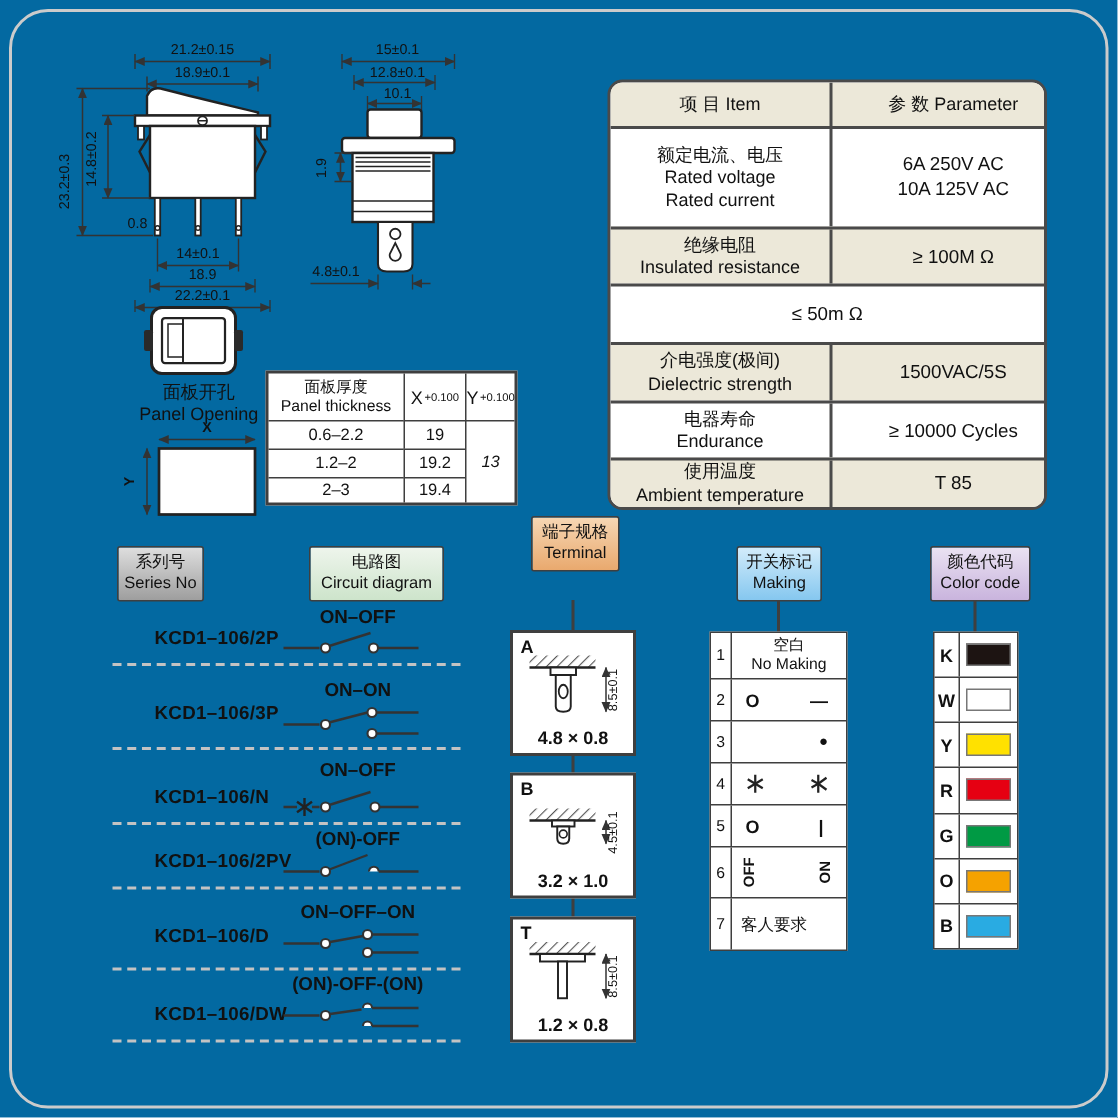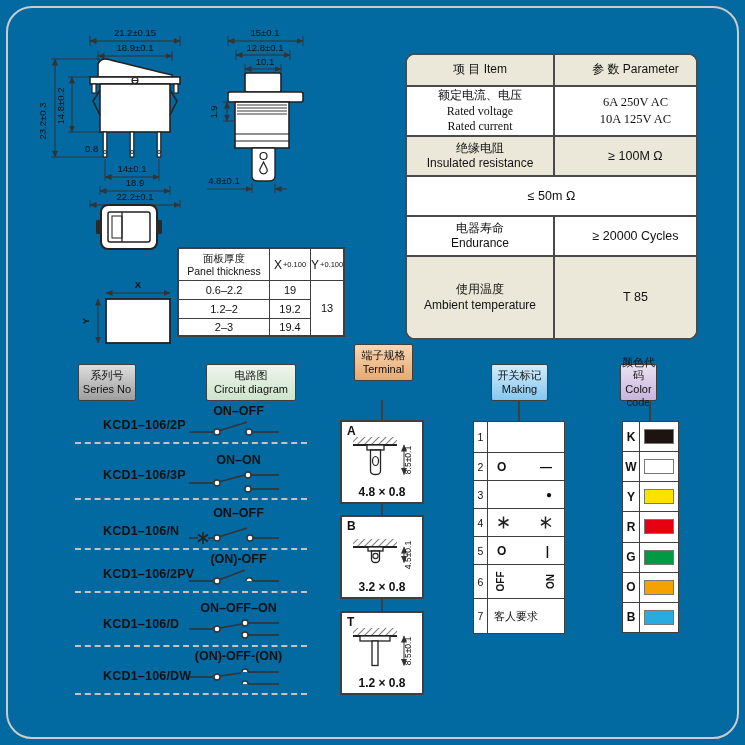--- a/index.html
+++ b/index.html
@@ -28,21 +28,21 @@
   .thk .hdr{flex-direction:column;line-height:1.15;font-size:10.5px;}
   .tolwrap{display:inline-flex;align-items:center;font-size:12px;}
   .tolstack{display:inline-flex;flex-direction:row;font-size:7.5px;line-height:1.05;font-style:normal;margin-left:1px;align-items:flex-start;}
   .tolstack i{font-style:normal;}
   
   .colhdr{position:absolute;border:1.5px solid #3f3f3f;border-radius:2px;display:flex;flex-direction:column;align-items:center;justify-content:center;text-align:center;font-size:11px;line-height:1.2;box-sizing:border-box;height:37px;}
   .hdr-series{left:78px;top:364px;width:58px;background:linear-gradient(#dedede,#9e9e9e);}
   .hdr-circuit{left:206px;top:364px;width:90px;background:linear-gradient(#eef5ec,#cde4cb);}
   .hdr-terminal{left:354px;top:344px;width:59px;background:linear-gradient(#f6d7b4,#e9a96e);}
   .hdr-making{left:491px;top:364px;width:57px;background:linear-gradient(#d3ecfb,#85c7ef);}
-  .hdr-color{left:620px;top:364px;width:37px;background:linear-gradient(#eae2f2,#c9b4dd);}
+  .hdr-color{left:620px;top:364px;width:67px;background:linear-gradient(#eae2f2,#c9b4dd);}
   .vline{position:absolute;width:2px;background:#3f3f3f;}
   
   .series-list{position:absolute;left:75px;top:402px;width:232px;}
   .series-row{position:relative;border-bottom:2px dashed #c3c3c3;box-sizing:border-box;}
   .model{position:absolute;left:3px;bottom:10px;font-size:12.5px;font-weight:bold;letter-spacing:.2px;margin-left:25px;}
   .func{position:absolute;left:95px;top:2px;width:137px;text-align:center;font-size:12.5px;font-weight:bold;}
   .circuit{position:absolute;left:112px;bottom:2px;}
   .cwire{stroke:#333;stroke-width:1.6;fill:none;}
   .cnode{stroke:#333;stroke-width:1.4;fill:#fff;}
   
@@ -181,63 +181,74 @@
     <line x1="37" y1="161" x2="49" y2="161" stroke="#333" stroke-width="1" marker-end="url(#arF)"></line>
     <line x1="84" y1="161" x2="72" y2="161" stroke="#333" stroke-width="1" marker-end="url(#arF)"></line>
     <line x1="4" y1="161" x2="37" y2="161" stroke="#333" stroke-width="0.9"></line>
   </svg>
 
   <div class="spec-table">
     <div class="spec-row beige" style="height:30px;">
       <div class="c1 cn">项 目  Item</div>
       <div class="c2 cn">参 数  Parameter</div>
     </div>
-    <div class="spec-row" style="height:50px;font-family:Liberation Serif, serif;">
+    <div class="spec-row" style="height:70px;">
       <div class="c1">
           <span class="cn">额定电流、电压</span>
           <span class="en pre">Rated voltage
 Rated current</span>
         </div>
       <div class="c2 val pre">6A  250V AC
 10A 125V AC</div>
     </div>
     <div class="spec-row beige" style="height:40px;">
       <div class="c1">
           <span class="cn">绝缘电阻</span>
           <span class="en">Insulated resistance</span>
         </div>
       <div class="c2 val">≥ 100M Ω</div>
     </div>
     <div class="spec-row" style="height:40px;">
       <div class="c2 val">≤ 50m Ω</div>
     </div>
+    <div class="spec-row beige" style="height:41px;">
+      <div class="c1">
+          <span class="cn">介电强度(极间)</span>
+          <span class="en">Dielectric strength</span>
+        </div>
+      <div class="c2 val">1500VAC/5S</div>
+    </div>
     <div class="spec-row" style="height:40px;">
       <div class="c1">
           <span class="cn">电器寿命</span>
           <span class="en">Endurance</span>
         </div>
-      <div class="c2 val">≥ 20000 Cycles</div>
+      <div class="c2 val">≥ 10000 Cycles</div>
     </div>
     <div class="spec-row beige" style="flex:1;">
       <div class="c1">
           <span class="cn">使用温度</span>
           <span class="en">Ambient temperature</span>
         </div>
       <div class="c2 val">T 85</div>
     </div>
   </div>
 
   <svg class="abs" style="left:95px;top:203px;" width="68" height="50" viewBox="0 0 68 50">
     <rect x="6" y="2" width="56" height="44" rx="7" fill="#fff" stroke="#222" stroke-width="2"></rect>
     <rect x="1" y="17" width="6" height="14" rx="1.5" fill="#2a2a2a"></rect>
     <rect x="61" y="17" width="6" height="14" rx="1.5" fill="#2a2a2a"></rect>
     <rect x="13" y="9" width="42" height="30" rx="2" fill="#fff" stroke="#222" stroke-width="1.5"></rect>
     <line x1="27" y1="9" x2="27" y2="39" stroke="#222" stroke-width="1.3"></line>
     <rect x="17" y="13" width="10" height="22" fill="none" stroke="#222" stroke-width="1"></rect>
   </svg>
+  <div class="po-label">
+    <div>面板开孔</div>
+    <div>Panel Opening</div>
+  </div>
   <svg class="abs" style="left:58px;top:280px;" width="120" height="66" viewBox="0 0 120 66">
     <defs>
       <marker id="arX" markerWidth="8" markerHeight="8" refX="6.5" refY="3" orient="auto-start-reverse" markerUnits="userSpaceOnUse">
         <path d="M0,0 L7,3 L0,6 Z" fill="#333"></path>
       </marker>
     </defs>
     <text class="dimtxt" x="80" y="8" text-anchor="middle" font-weight="bold">X</text>
     <line x1="48" y1="13" x2="112" y2="13" stroke="#333" stroke-width="1" marker-start="url(#arX)" marker-end="url(#arX)"></line>
     <rect x="48" y="19" width="64" height="44" fill="#fff" stroke="#222" stroke-width="1.8"></rect>
     <line x1="40" y1="19" x2="40" y2="63" stroke="#333" stroke-width="1" marker-start="url(#arX)" marker-end="url(#arX)"></line>
@@ -262,21 +273,21 @@
       <span class="tolwrap">
           <span>Y</span>
           <span class="tolstack">
             <i>+0.10</i>
             <i>0</i>
           </span>
         </span>
     </div>
     <div class="bt">0.6–2.2</div>
     <div class="bt bl">19</div>
-    <div class="bt bl" style="grid-row:2/5;grid-column:3;">13</div>
+    <div class="bt bl" style="grid-row:2/5;grid-column:3;font-style:italic;">13</div>
     <div class="bt">1.2–2</div>
     <div class="bt bl">19.2</div>
     <div class="bt">2–3</div>
     <div class="bt bl">19.4</div>
   </div>
 
   <div class="colhdr hdr-series">
     <span>系列号</span>
     <span>Series No</span>
   </div>
@@ -426,21 +437,21 @@
           </marker>
         </defs>
       <rect x="1" y="2" width="44" height="8" fill="url(#hB)"></rect>
       <line x1="1" y1="10" x2="45" y2="10" stroke="#222" stroke-width="1.8"></line>
       <rect x="16" y="10" width="15" height="4" fill="#fff" stroke="#222" stroke-width="1.3"></rect>
       <path d="M19.5,14 L27.5,14 L27.5,22 Q27.5,25.5 23.5,25.5 Q19.5,25.5 19.5,22 Z" fill="#fff" stroke="#222" stroke-width="1.3"></path>
       <circle cx="23.5" cy="19" r="2.6" fill="none" stroke="#222" stroke-width="1.1"></circle>
       <line x1="52" y1="10" x2="52" y2="25.5" stroke="#333" stroke-width="1" marker-start="url(#arTB)" marker-end="url(#arTB)"></line>
       <text transform="rotate(-90 59 18)" x="59" y="18" text-anchor="middle" font-size="8.5">4.5±0.1</text>
     </svg>
-    <span class="term-size">3.2 × 0.8</span>
+    <span class="term-size">3.2 × 1.0</span>
   </div>
 
   <div class="term-box" style="top:611px;">
     <span class="term-letter">T</span>
     <svg class="term-draw" width="64" height="48" viewBox="0 0 64 48">
       <defs>
           <pattern id="hT" width="5" height="5" patternTransform="rotate(45)" patternUnits="userSpaceOnUse">
             <line x1="0" y1="0" x2="0" y2="5" stroke="#555" stroke-width="1.5"></line>
           </pattern>
       <marker id="arTT" markerWidth="8" markerHeight="8" refX="6.5" refY="3" orient="auto-start-reverse" markerUnits="userSpaceOnUse">
@@ -453,20 +464,26 @@
       <rect x="20" y="15" width="6" height="24.5" fill="#fff" stroke="#222" stroke-width="1.3"></rect>
       <line x1="52" y1="10" x2="52" y2="39.5" stroke="#333" stroke-width="1" marker-start="url(#arTT)" marker-end="url(#arTT)"></line>
       <text transform="rotate(-90 59 25)" x="59" y="25" text-anchor="middle" font-size="8.5">8.5±0.1</text>
     </svg>
     <span class="term-size">1.2 × 0.8</span>
   </div>
 
   <div class="mk">
     <div class="mk-row" style="height:30px;">
       <div class="mk-no">1</div>
+      <div class="mk-body">
+          <div class="mk-center">
+            <div>空白</div>
+            <div>No Making</div>
+          </div>
+        </div>
     </div>
     <div class="mk-row" style="height:28px;">
       <div class="mk-no">2</div>
       <div class="mk-body">
           <span class="sym-l">O</span>
           <span class="sym-r">—</span>
         </div>
     </div>
     <div class="mk-row" style="height:28px;">
       <div class="mk-no">3</div>

